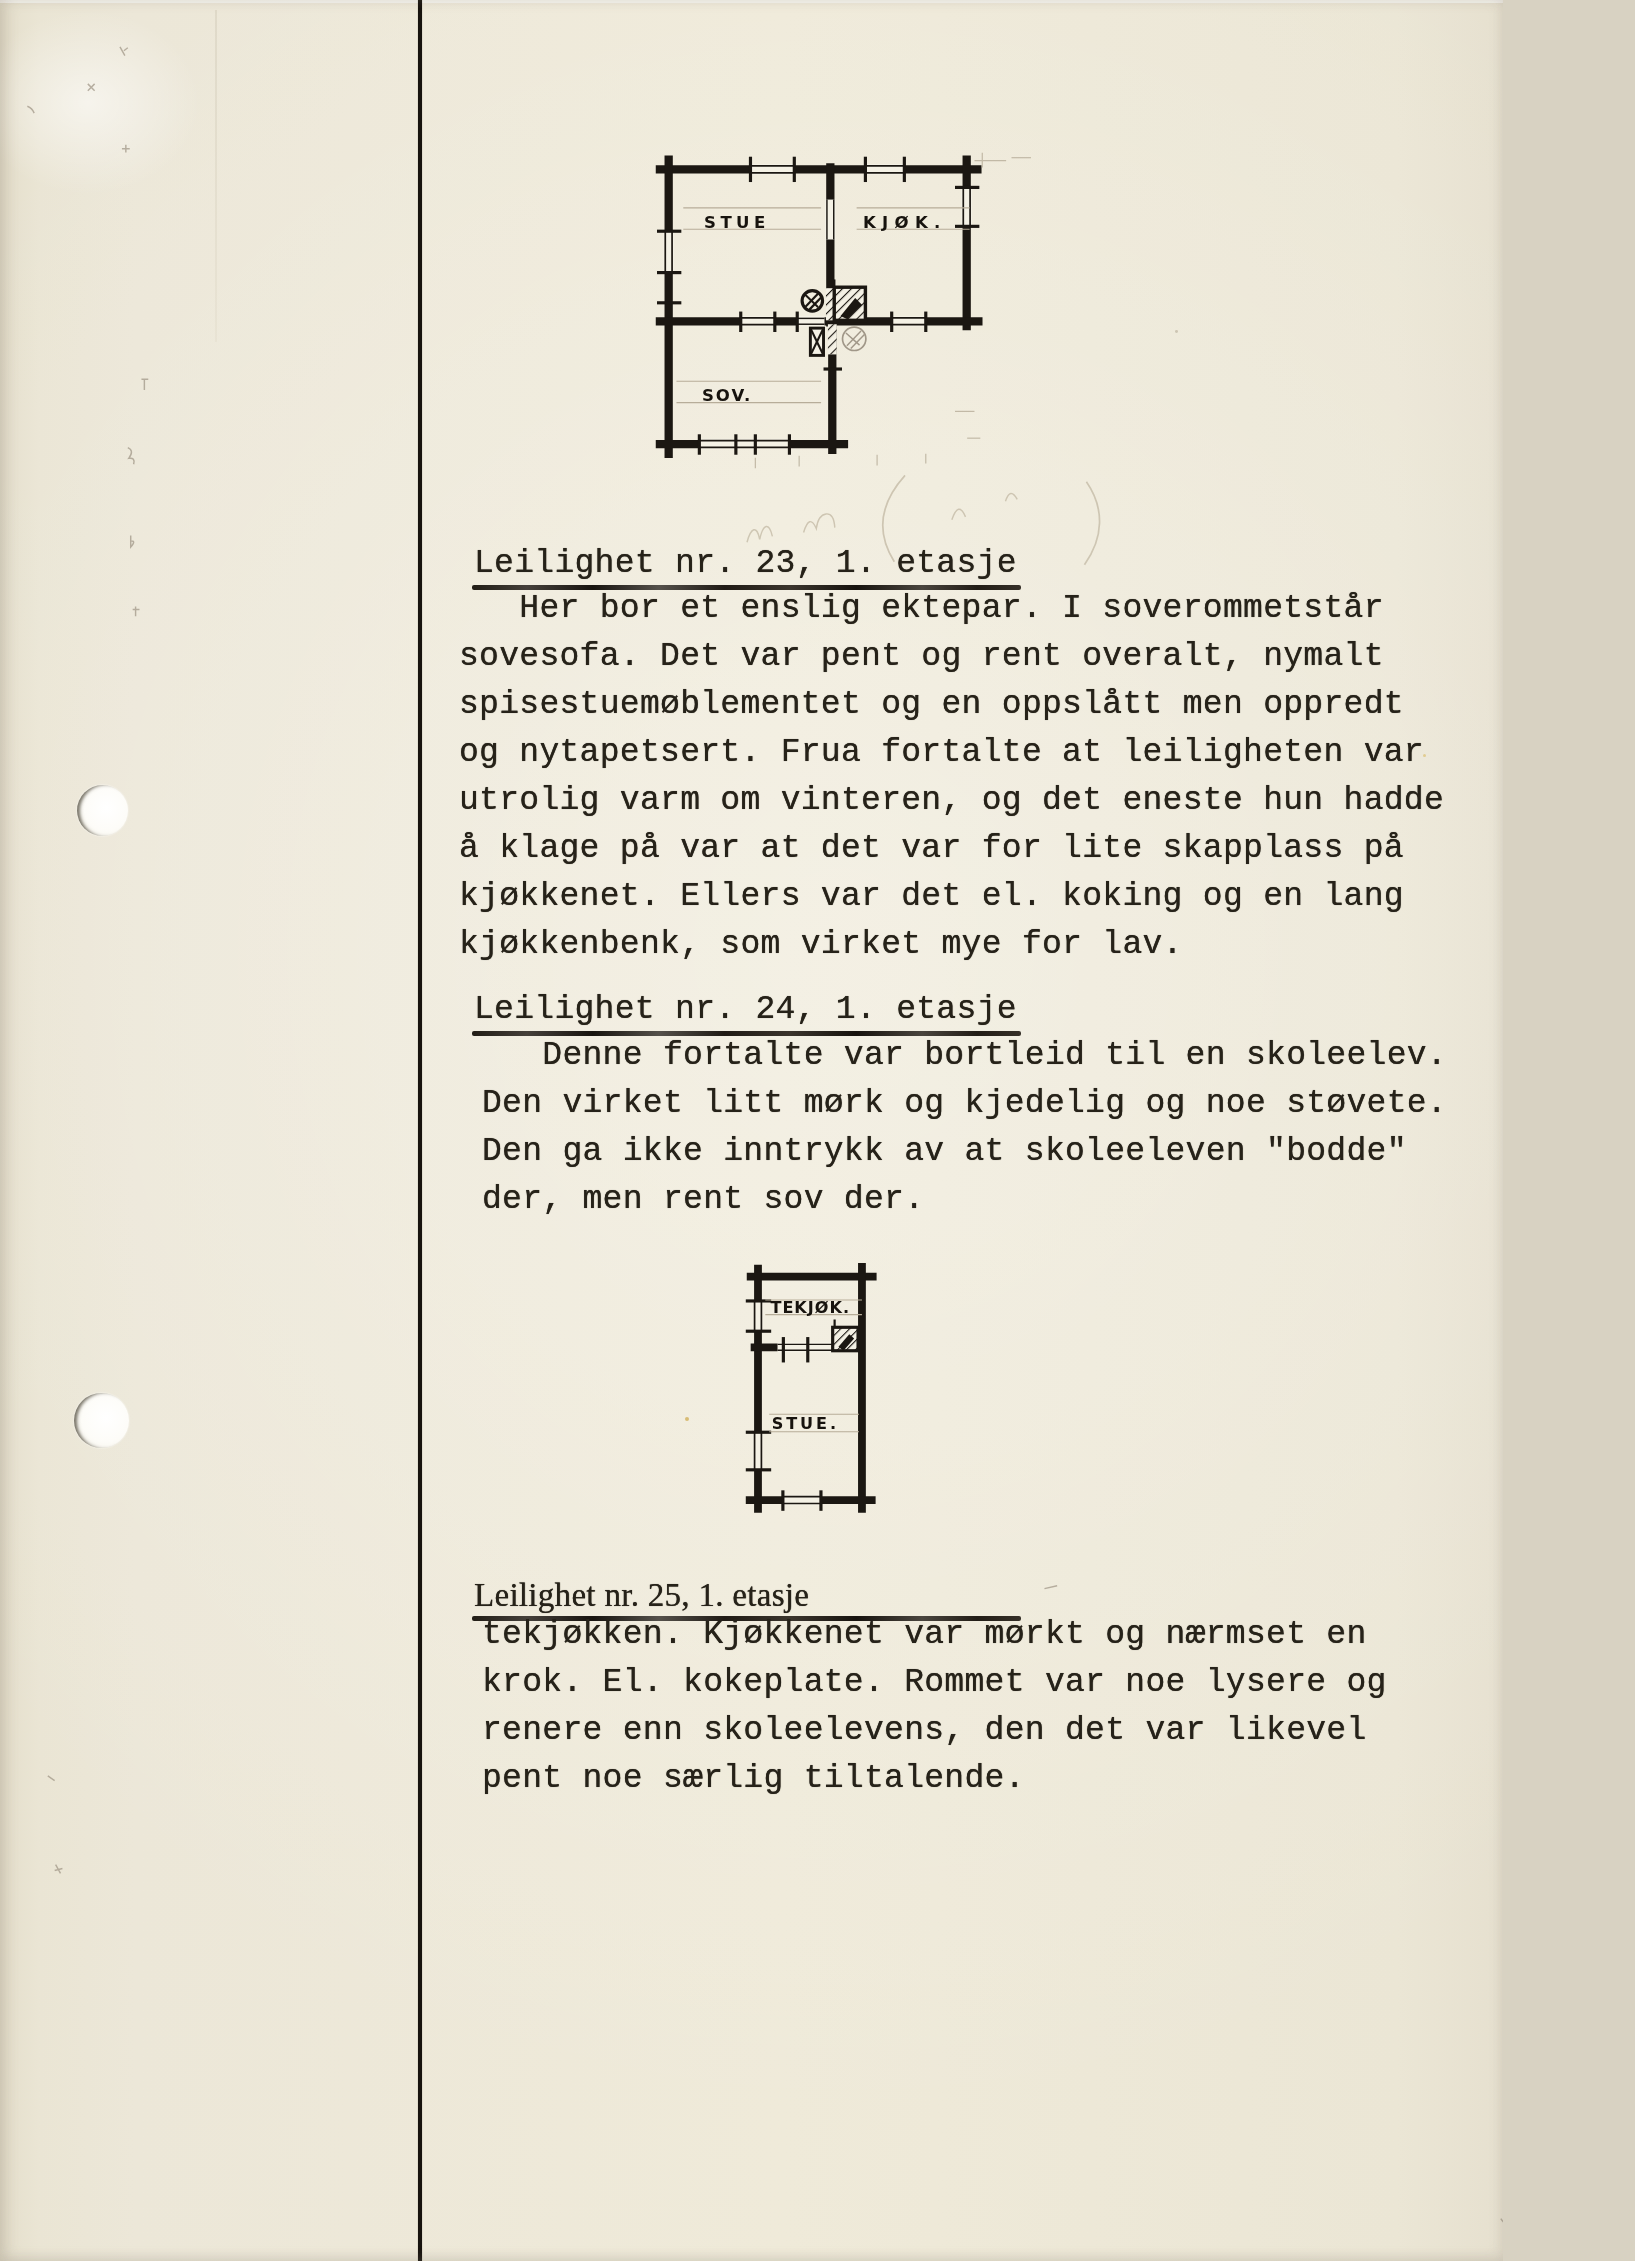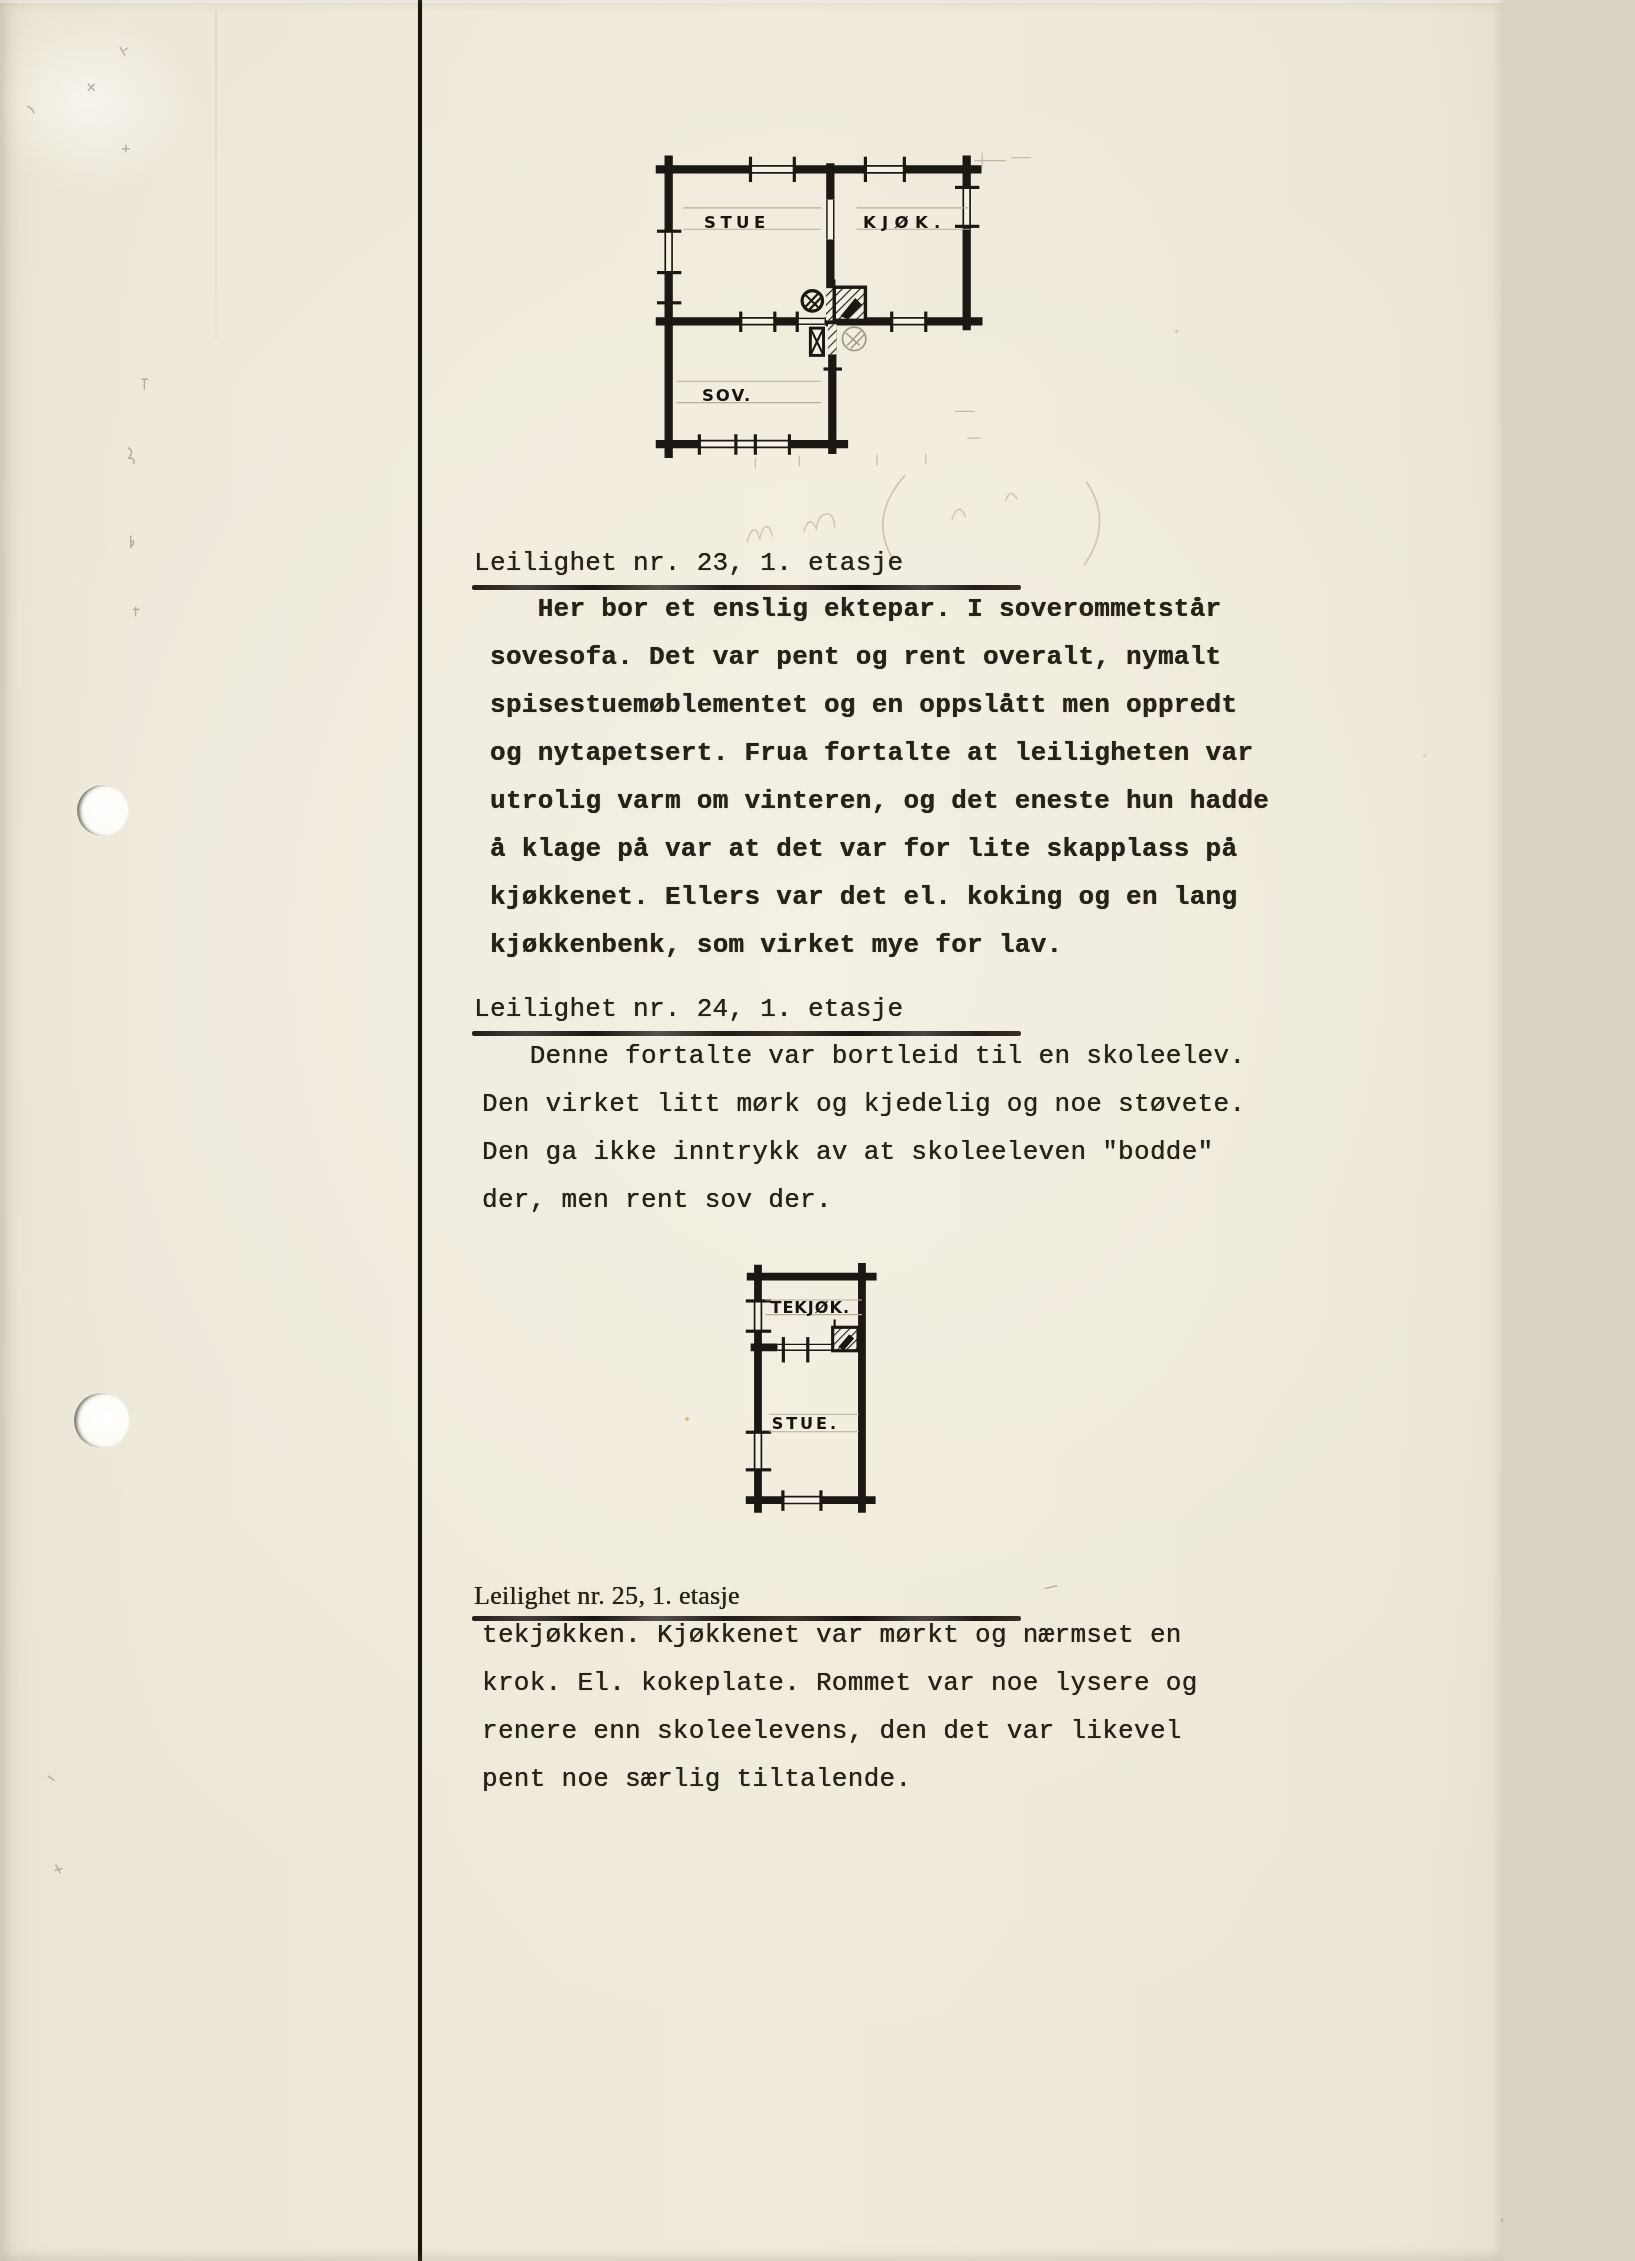--- a/index.html
+++ b/index.html
@@ -18,21 +18,21 @@
   .glow{position:absolute;left:-24.4px;top:9.8px;width:224px;height:185px;border-radius:50%;
     background:radial-gradient(closest-side, rgba(255,255,255,.55), rgba(255,255,255,0));}
   .crease{position:absolute;left:215px;top:9.8px;width:1.5px;height:332px;background:linear-gradient(#cfc8b5,#e2dccb);opacity:.45;}
   .hole{position:absolute;border-radius:50%;
     background:radial-gradient(circle at 58% 45%, #ffffff 0%, #fdfcf8 55%, #f2efe3 100%);
     box-shadow:inset 3.9px 0.5px 3.4px -1px rgba(98,93,80,.85), 0 0 2px rgba(255,255,255,.8);}
   .hole1{left:77px;top:785px;width:51px;height:51px;}
   .hole2{left:74px;top:1393px;width:55px;height:55px;}
   .speck{position:absolute;border-radius:50%;}
 
-  .tw{position:absolute;color:#262219;font-size:26px;letter-spacing:0.3px;
+  .tw{position:absolute;color:#262219;font-size:33px;letter-spacing:0.3px;
       text-shadow:0 0 0.7px rgba(38,34,25,.85), 0.3px 0.3px 0 rgba(38,34,25,.30);}
   .heading{white-space:pre;line-height:33px;}
   .para .tline{white-space:pre;height:48px;line-height:48px;}
   .heading-underline{position:absolute;height:5.4px;border-radius:2px;filter:blur(0.2px);
     background:linear-gradient(90deg,#221d16 0%,#45403a 10%,#18140f 22%,#55514b 34%,#201b15 46%,#3b352d 58%,#17130e 70%,#4a453e 82%,#221d16 92%,#363028 100%);}
   svg text{font-family:"DejaVu Sans","Liberation Sans",sans-serif;font-weight:bold;fill:#17130e;}
 </style>
 </head>
 <body>
 
@@ -185,21 +185,21 @@
       <line x1="460" y1="634" x2="460" y2="656"></line>
         <line x1="560" y1="632" x2="560" y2="652"></line>
     </g>
     <text x="172" y="168" text-anchor="middle" font-size="34" letter-spacing="9">STUE</text>
     <text x="517" y="168" text-anchor="middle" font-size="34" letter-spacing="13">KJØK.</text>
     <text x="152" y="524" text-anchor="middle" font-size="34" letter-spacing="4">SOV.</text>
   </svg>
 
   <div class="tw heading" style="left:474px;top:547px;">Leilighet nr. 23, 1. etasje</div>
   <div class="heading-underline" style="left:472px;top:585px;width:549px;"></div>
-  <div class="tw para" style="left:490px;top:585px;font-weight:bold;">
+  <div class="tw para" style="left:459px;top:585px;">
     <div class="tline">   Her bor et enslig ektepar. I soverommetstår</div>
     <div class="tline">sovesofa. Det var pent og rent overalt, nymalt</div>
     <div class="tline">spisestuemøblementet og en oppslått men oppredt</div>
     <div class="tline">og nytapetsert. Frua fortalte at leiligheten var</div>
     <div class="tline">utrolig varm om vinteren, og det eneste hun hadde</div>
     <div class="tline">å klage på var at det var for lite skapplass på</div>
     <div class="tline">kjøkkenet. Ellers var det el. koking og en lang</div>
     <div class="tline">kjøkkenbenk, som virket mye for lav.</div>
   </div>
 

